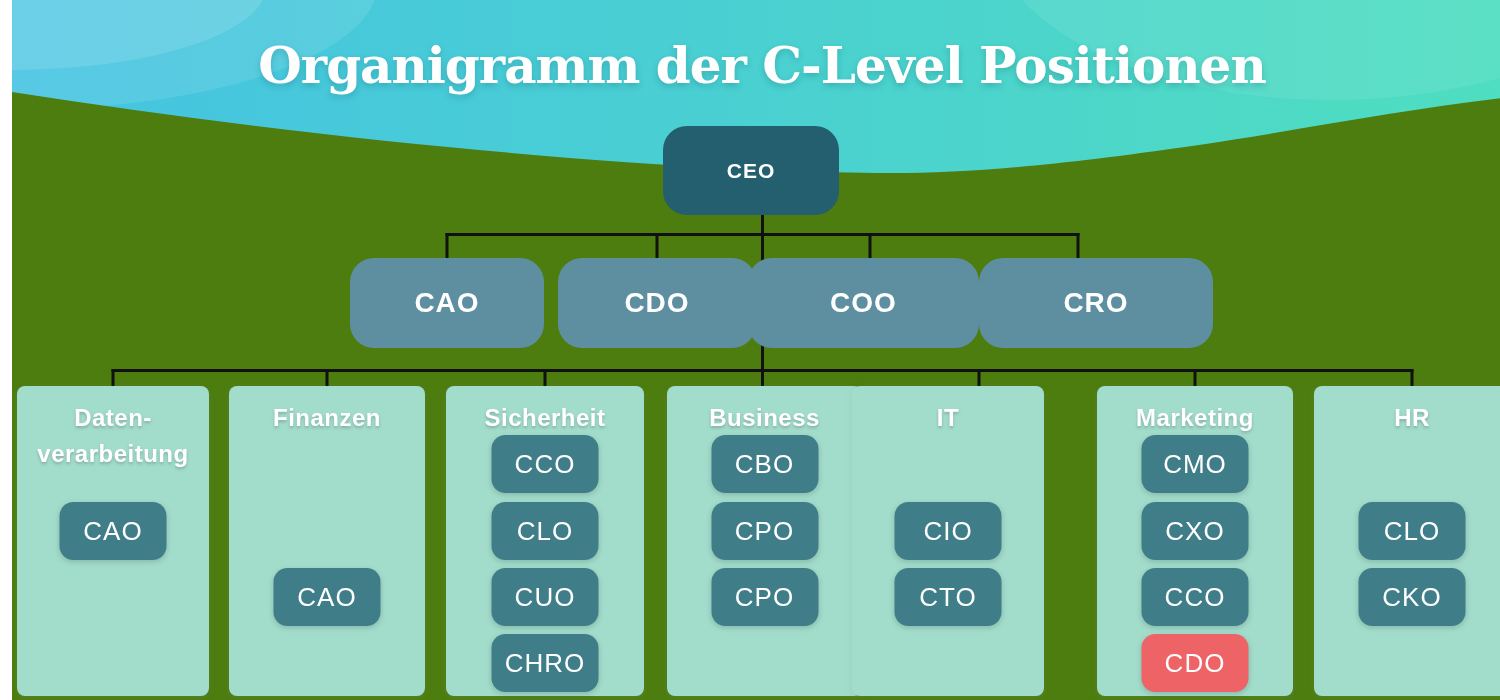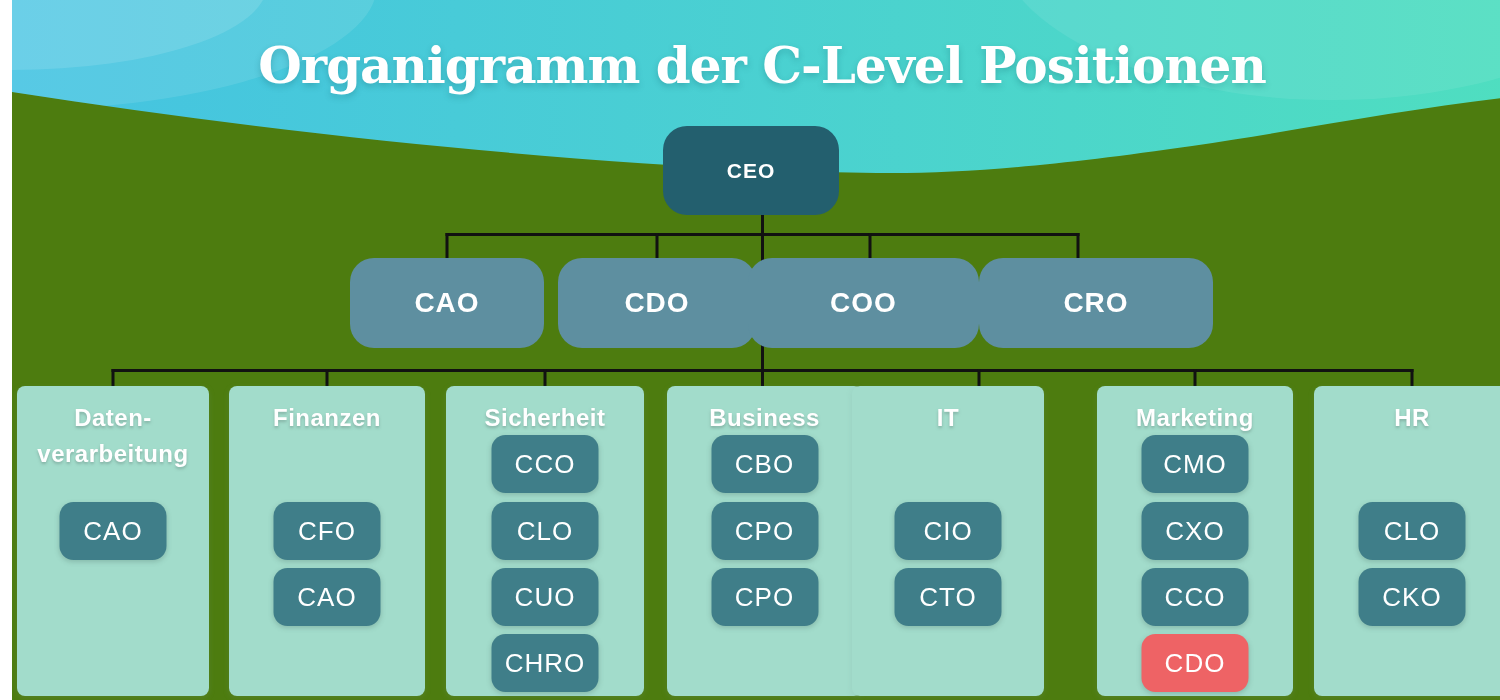--- a/index.html
+++ b/index.html
@@ -105,21 +105,20 @@
       <span>Daten-</span>
       <span>verarbeitung</span>
     </div>
     <div class="chip row2">CAO</div>
   </section>
 
   <section class="panel" style="left:217px;width:196px">
     <div class="panel-title">
       <span>Finanzen</span>
     </div>
-    <div class="chip row2">CFO</div>
     <div class="chip row3">CAO</div>
   </section>
 
   <section class="panel" style="left:434px;width:198px">
     <div class="panel-title">
       <span>Sicherheit</span>
     </div>
     <div class="chip row1">CCO</div>
     <div class="chip row2">CLO</div>
     <div class="chip row3">CUO</div>

